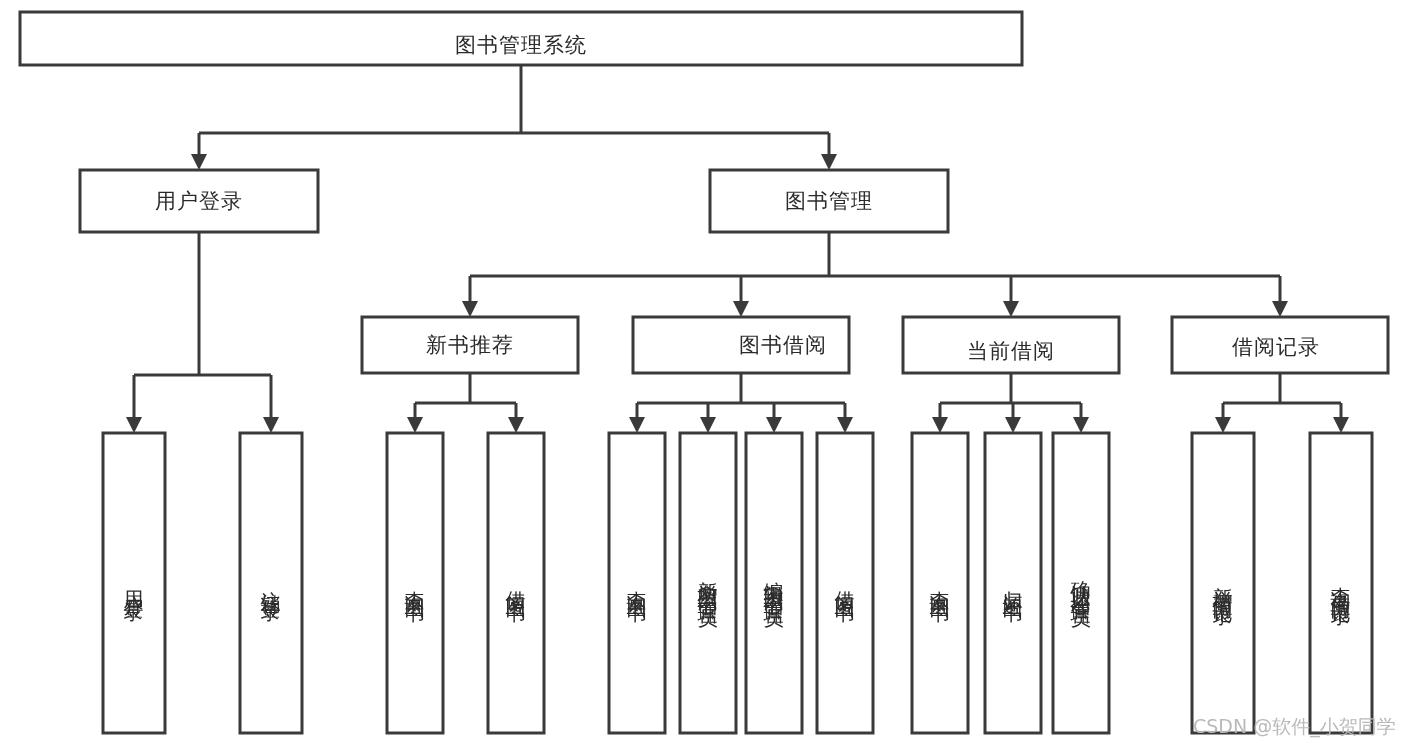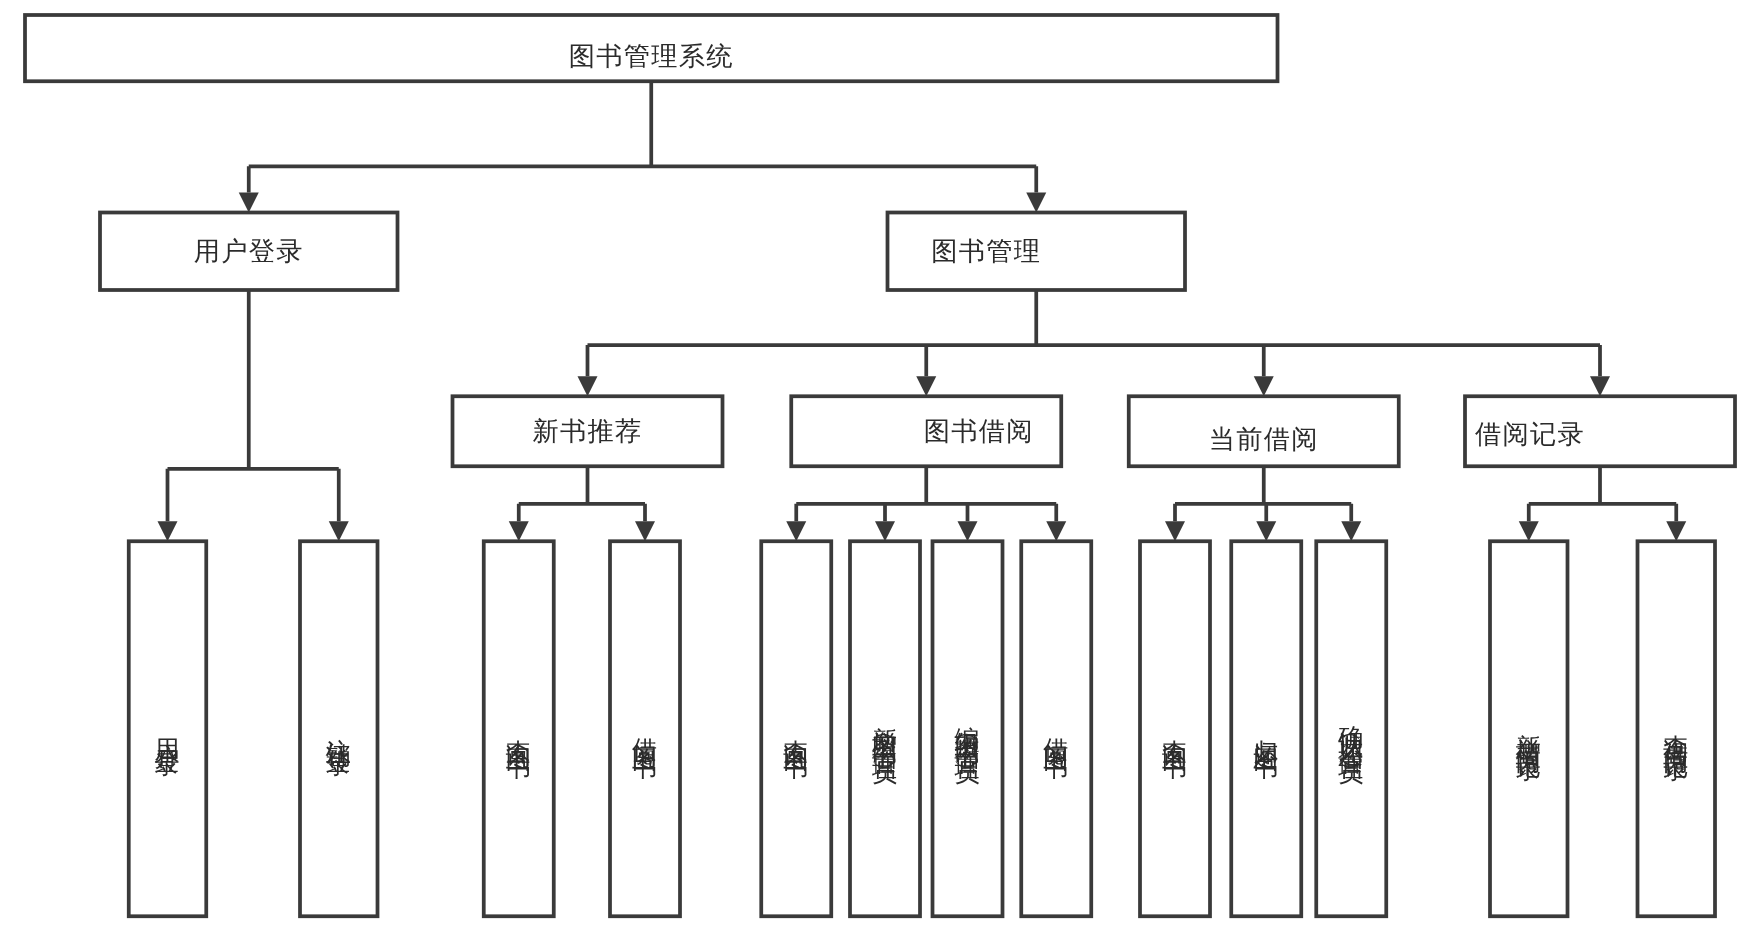--- a/index.html
+++ b/index.html
@@ -160,34 +160,35 @@
         <path d="M1223,403 L1223,417" class="connector"></path>
         <path d="M1215,417 L1231,417 L1223,433 Z" class="arrow-head"></path>
         <path d="M1341,403 L1341,417" class="connector"></path>
         <path d="M1333,417 L1349,417 L1341,433 Z" class="arrow-head"></path>
       </g>
   </svg>
 
   <div id="labels-layer">
       <div class="node-label-h" style="left: 20px; top: 12px; width: 1002px; height: 65px;">图书管理系统</div>
       <div class="node-label-h" style="left: 80px; top: 170px; width: 238px; height: 62px;">用户登录</div>
-      <div class="node-label-h" style="left: 670px; top: 170px; width: 238px; height: 62px;">图书管理</div>
+      <div class="node-label-h" style="left: 710px; top: 170px; width: 238px; height: 62px;">图书管理</div>
       <div class="node-label-h" style="left: 362px; top: 317px; width: 216px; height: 56px; text-align: right;">新书推荐</div>
       <div class="node-label-h" style="left: 633px; top: 317px; width: 216px; height: 56px; padding-left: 42px;">图书借阅</div>
       <div class="node-label-h" style="left: 903px; top: 317px; width: 216px; height: 68px;">当前借阅</div>
-      <div class="node-label-h" style="left: 1116px; top: 317px; width: 216px; height: 60px;">借阅记录</div>
+      <div class="node-label-h" style="left: 1168px; top: 317px; width: 216px; height: 60px;">借阅记录</div>
       <div class="node-label-v" style="left: 103px; top: 433px; width: 62px; height: 300px;">用户登录</div>
       <div class="node-label-v" style="left: 240px; top: 433px; width: 62px; height: 300px;">注销登录</div>
       <div class="node-label-v" style="left: 387px; top: 433px; width: 56px; height: 300px;">查询图书</div>
       <div class="node-label-v" style="left: 488px; top: 433px; width: 56px; height: 300px;">借阅图书</div>
       <div class="node-label-v" style="left: 609px; top: 433px; width: 56px; height: 300px;">查询图书</div>
       <div class="node-label-v" style="left: 680px; top: 433px; width: 56px; height: 300px;">新增图书（管理员）</div>
       <div class="node-label-v" style="left: 746px; top: 433px; width: 56px; height: 300px;">编辑图书（管理员）</div>
       <div class="node-label-v" style="left: 817px; top: 433px; width: 56px; height: 300px;">借阅图书</div>
       <div class="node-label-v" style="left: 912px; top: 433px; width: 56px; height: 300px;">查询图书</div>
       <div class="node-label-v" style="left: 985px; top: 433px; width: 56px; height: 300px;">归还图书</div>
       <div class="node-label-v" style="left: 1053px; top: 433px; width: 56px; height: 300px;">确认归还（管理员）</div>
       <div class="node-label-v" style="left: 1192px; top: 433px; width: 62px; height: 300px;">新增借阅记录</div>
       <div class="node-label-v" style="left: 1310px; top: 433px; width: 62px; height: 300px;">查询借阅记录</div>
     </div>
 
+  <div class="watermark" style="left: 1193px; top: 714px;">CSDN @软件_小贺同学</div>
 
 </div>
 
 </body></html>

